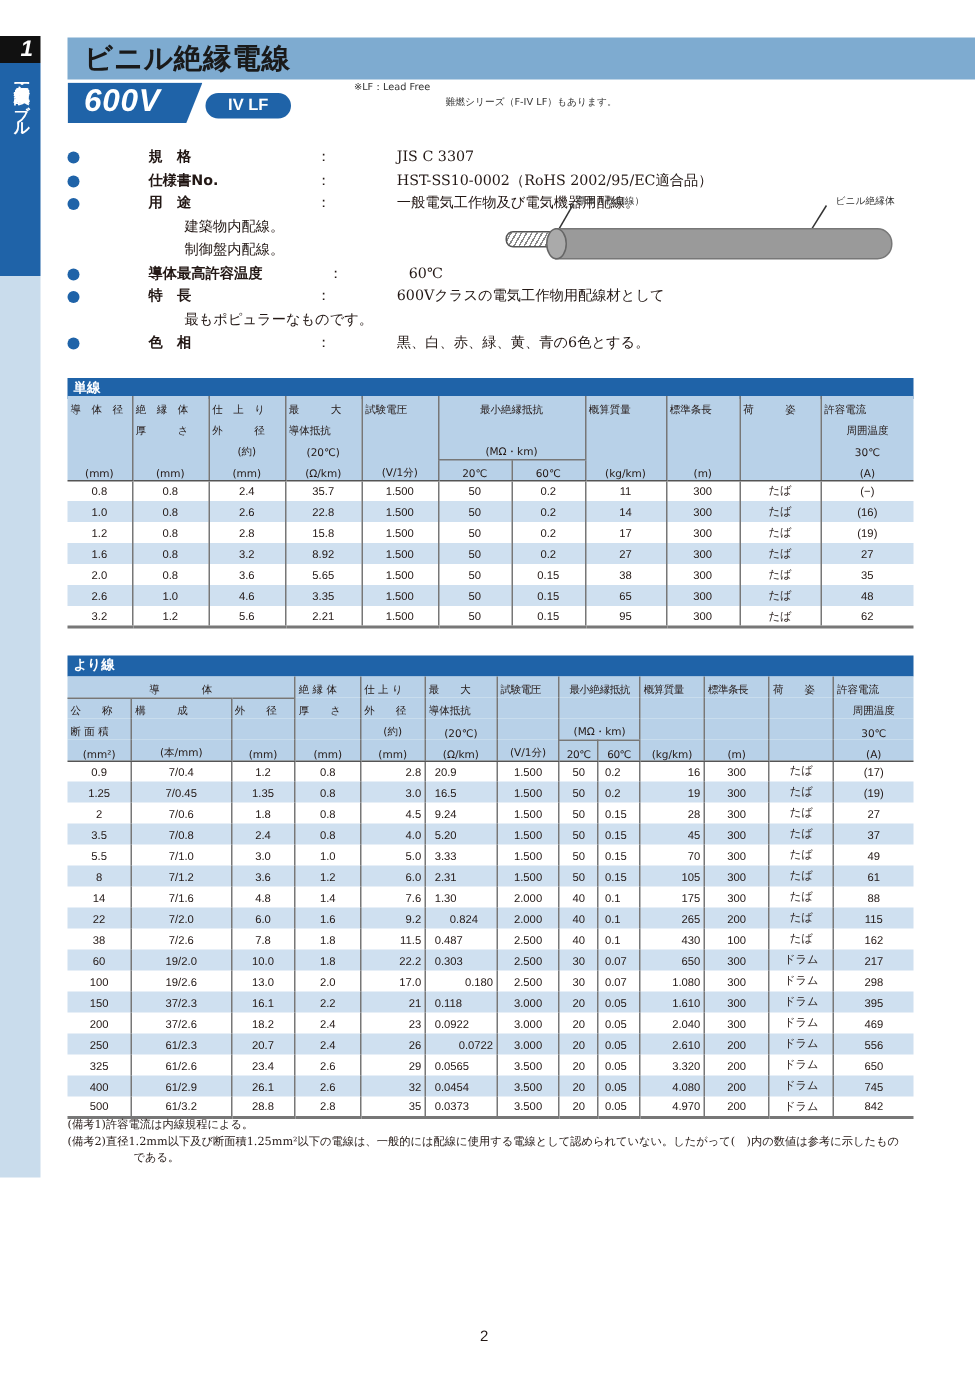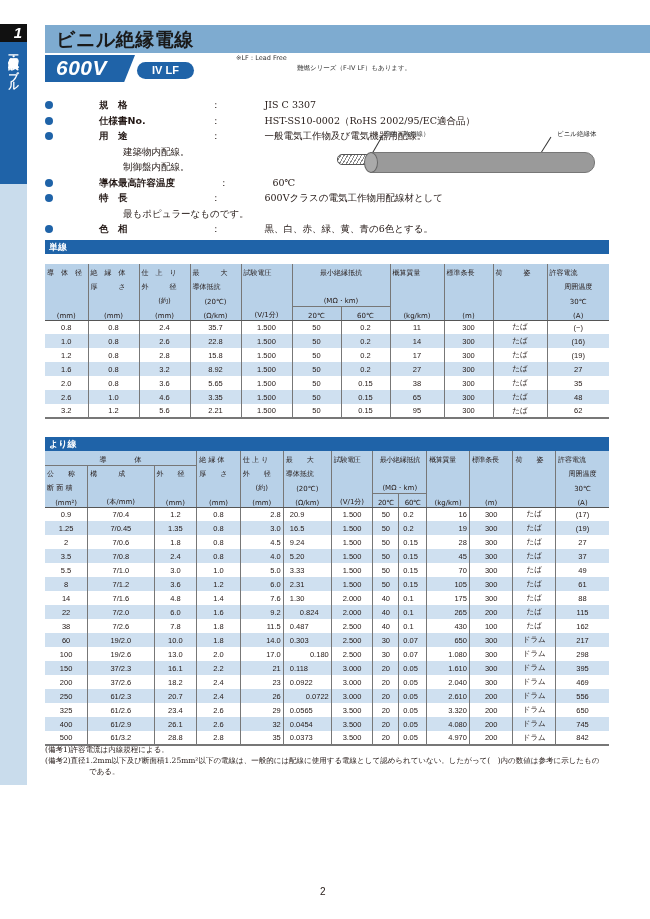--- a/index.html
+++ b/index.html
@@ -117,21 +117,21 @@
 </div>
 
 <div class="cable-lbl" style="left:384px;top:130px">導体（軟銅線）</div>
 <div class="cable-lbl" style="left:557px;top:130px">ビニル絶縁体</div>
 <div class="leader" style="left:369px;top:158px;width:26px;transform:rotate(-60deg)"></div>
 <div class="leader" style="left:541px;top:152px;width:18px;transform:rotate(-58deg)"></div>
 <div class="conductor"></div>
 <div class="insulation"></div>
 <div class="insul-face"></div>
 
-<div class="sec-head" style="top:240px">単線</div>
+<div class="sec-head" style="top:252px">単線</div>
 <table style="top:264px">
   <colgroup>
     <col style="width:43px">
       <col style="width:51px">
       <col style="width:51px">
       <col style="width:51px">
       <col style="width:51px">
     <col style="width:49px">
       <col style="width:49px">
       <col style="width:54px">
@@ -493,21 +493,21 @@
         <td style="text-align: right;">430</td>
         <td>100</td>
         <td>たば</td>
         <td>162</td>
       </tr>
       <tr>
         <td>60</td>
         <td>19/2.0</td>
         <td>10.0</td>
         <td>1.8</td>
-        <td style="text-align: right;">14.0</td>
+        <td style="text-align: right;">22.2</td>
         <td style="text-align: left; padding-left: 6px;">0.303</td>
         <td>2.500</td>
         <td>30</td>
         <td style="text-align: left; padding-left: 4px;">0.07</td>
         <td style="text-align: right;">650</td>
         <td>300</td>
         <td>ドラム</td>
         <td>217</td>
       </tr>
       <tr>

